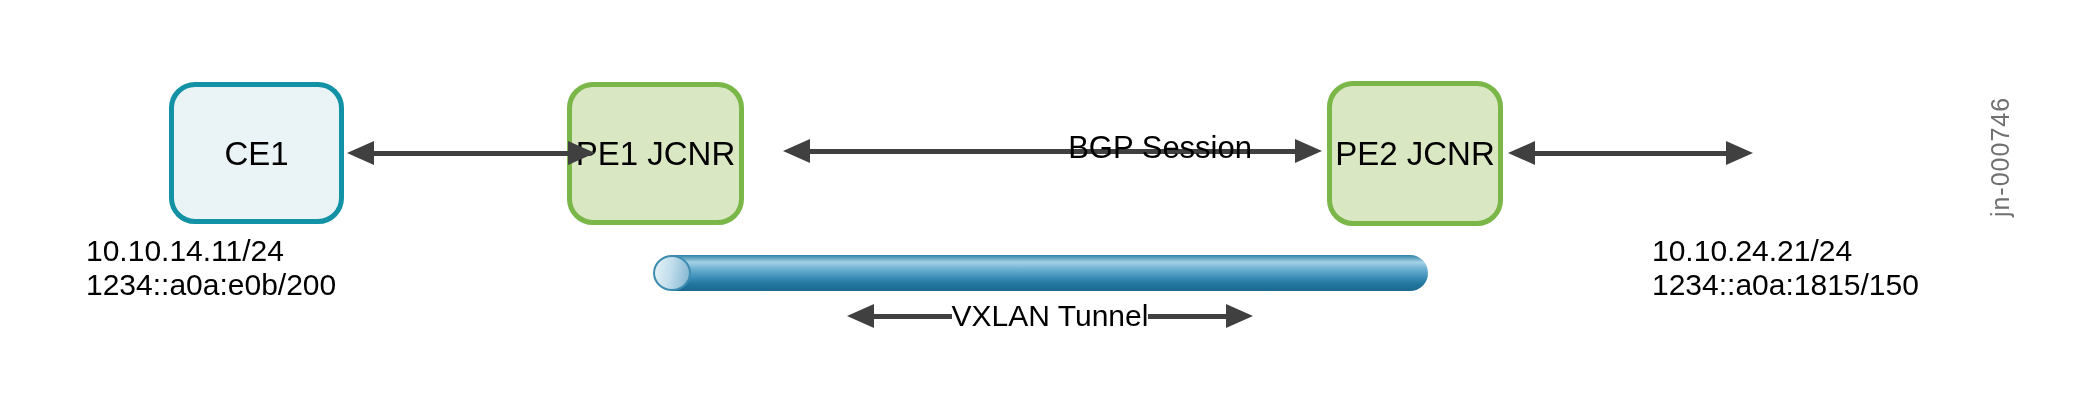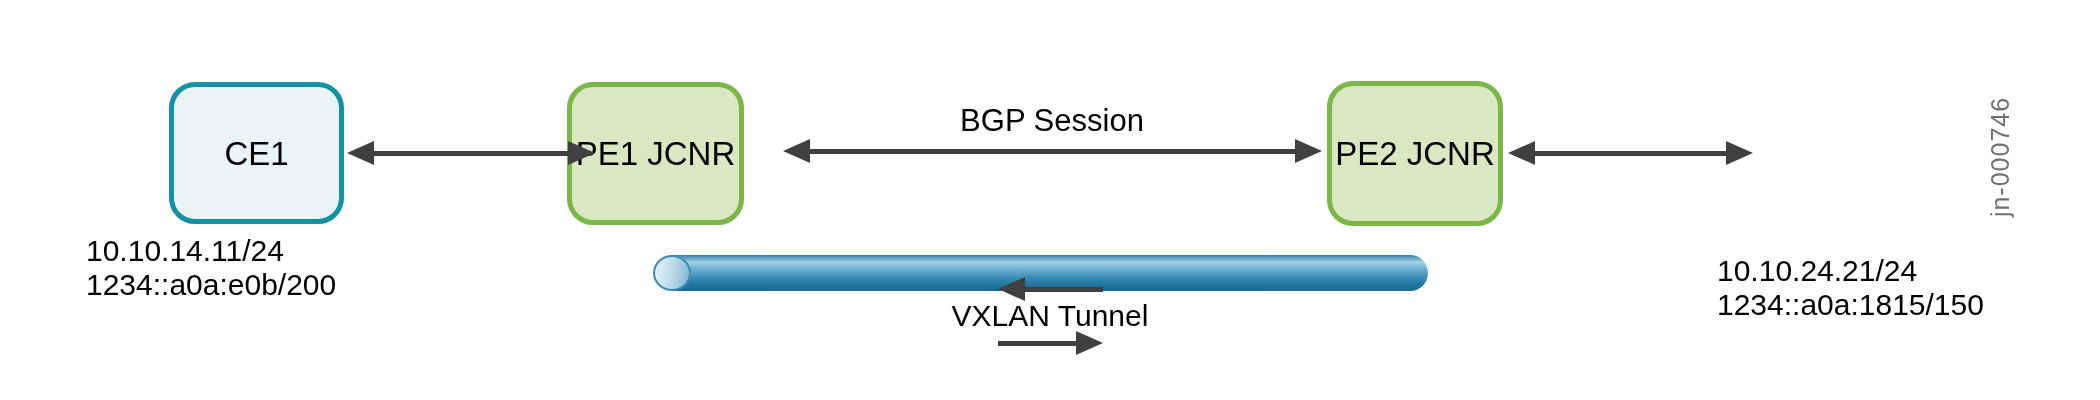--- a/index.html
+++ b/index.html
@@ -64,38 +64,39 @@
   .ah.right { border-left:  27px solid var(--arrow, #404040); }
   #link-ce1-pe1 { left: 347px;  top: 141px; width: 248px; }
   #link-pe1-pe2 { left: 783px;  top: 139px; width: 539px; }
   #link-pe2-ce2 { left: 1508px; top: 141px; width: 245px; }
 
   
   .link-label {
     position: absolute;
     left: 852px;
     width: 400px;
-    text-align: center;
+    text-align: right;
     font-size: 31px;
     line-height: 38px;
+    margin-top: 27px;
   }
   #bgp-session-label  { top: 102px; }
   #ipv4-underlay-label{ top: 160px; }
 
   
   .ip-label {
     position: absolute;
     width: 340px;
     top: 234px;
     text-align: left;
     font-size: 30px;
     line-height: 34px;
   }
   #ce1-ips { left: 86px;  }
-  #ce2-ips { left: 1717px; margin-top: 20px; }
+  #ce2-ips { left: 1652px; }
 
   
   .tunnel-body {
     position: absolute;
     left: 672px;
     top: 255px;
     width: 756px;
     height: 36px;
     border-radius: 0 18px 18px 0;
     background: linear-gradient(180deg,
@@ -125,21 +126,20 @@
   .tunnel-label-row {
     position: absolute;
     left: 800px;
     top: 296px;
     width: 500px;
     height: 40px;
     display: flex;
     align-items: center;
     justify-content: center;
     gap: 0;
-    flex-direction: column;
   }
   .mini-arrow {
     display: flex;
     align-items: center;
   }
   .mini-shaft {
     width: 78px;
     height: 5px;
     background: var(--arrow, #404040);
   }

